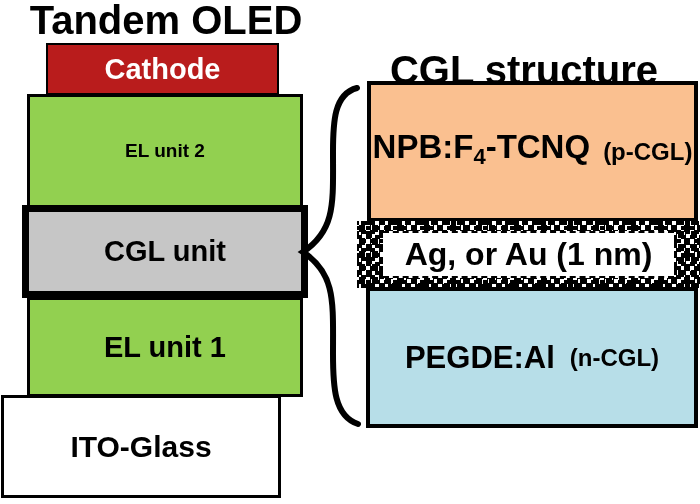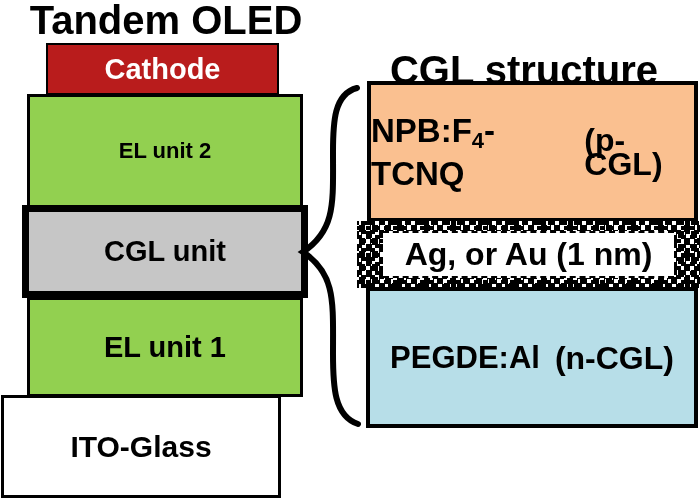--- a/index.html
+++ b/index.html
@@ -12,30 +12,30 @@
   .title{
     text-align:center;font-size:40px;line-height:44px;letter-spacing:0px;
     white-space:nowrap;
   }
   .layer{
     display:flex;align-items:center;justify-content:center;
     text-align:center;
   }
   
   .cathode{left:46px;top:43px;width:233px;height:52px;background:#b91c1c;border:2px solid #000;color:#fff;font-size:29px;}
-  .el2{left:27px;top:94px;width:276px;height:114px;background:#92D050;border:3px solid #000;font-size:22px;}
+  .el2{left:27px;top:94px;width:276px;height:114px;background:#92D050;border:3px solid #000;font-size:19px;}
   .cglunit{left:22px;top:205px;width:286px;height:93px;background:#C6C6C6;border:7px solid #000;font-size:29px;justify-content:center;}
   .el1{left:27px;top:297px;width:276px;height:100px;background:#92D050;border:3px solid #000;font-size:29px;}
   .ito{left:1px;top:395px;width:280px;height:103px;background:#ffffff;border:3px solid #000;font-size:30px;}
   
   .pcgl{left:367px;top:81px;width:331px;height:141px;background:#FAC090;border:4px solid #000;
         display:flex;flex-direction:row;align-items:center;justify-content:center;gap:13px;}
   .pcgl .formula{font-size:33px;line-height:33px;}
   .pcgl .formula sub{font-size:22px;vertical-align:-6px;}
-  .typelabel{font-size:32px;line-height:24px;}
+  .typelabel{font-size:24px;line-height:24px;}
   .speckle{
     left:357px;top:221px;width:343px;height:67px;
     background:
       conic-gradient(#000 25%,#0000 0 50%,#000 0 75%,#0000 0) 0 0/9px 9px,
       conic-gradient(#0000 25%,#000 0 50%,#0000 0 75%,#000 0) 2px 4px/13px 13px,
       #fff;
   }
   .speckle-inner{
     position:absolute;left:26px;right:26px;top:10px;bottom:10px;background:#fff;
     border-top:2px dashed #000;border-bottom:2px dashed #000;

